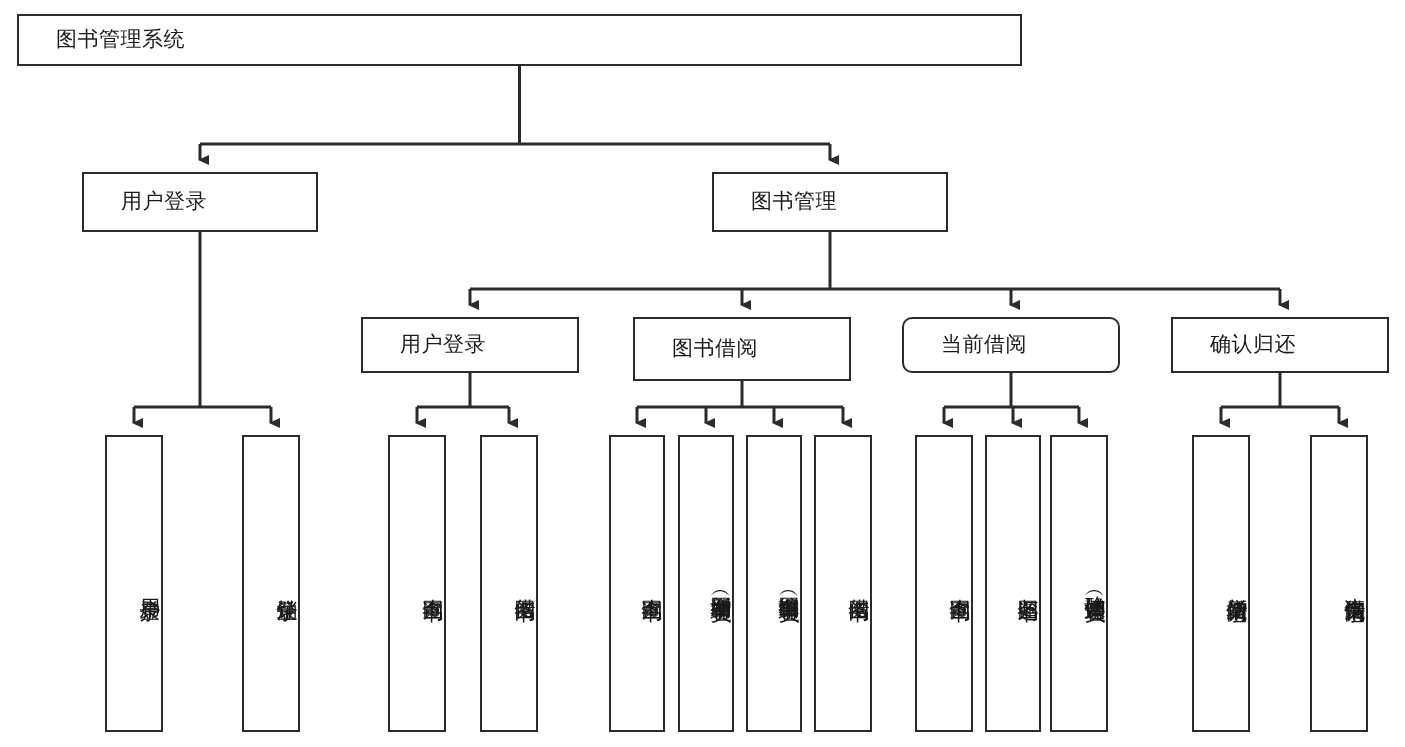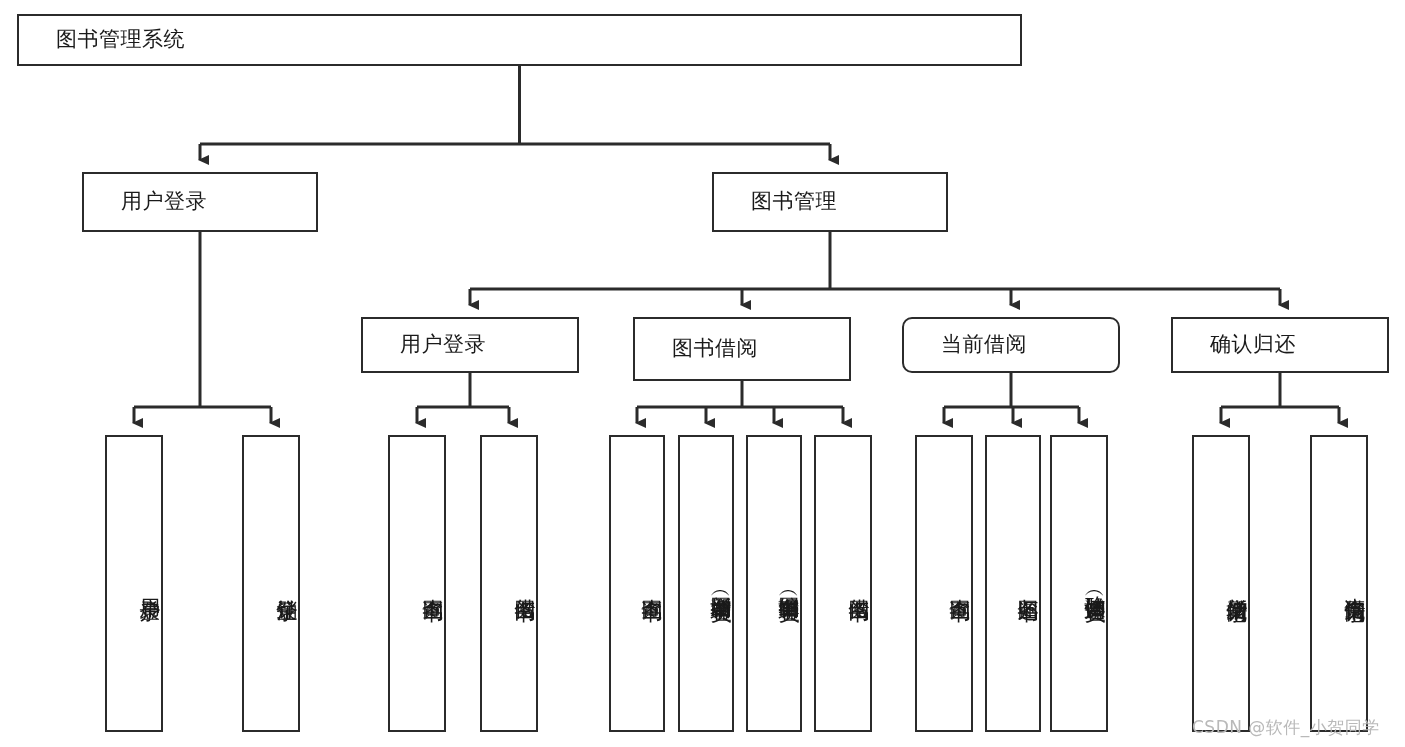--- a/index.html
+++ b/index.html
@@ -170,14 +170,13 @@
         <span class="vtext">确认归还（管理员）</span>
       </div>
       <div class="node node-v" style="left: 1192px; top: 435px; width: 58px; height: 297px;">
         <span class="vtext">新增借阅记录</span>
       </div>
       <div class="node node-v" style="left: 1310px; top: 435px; width: 58px; height: 297px;">
         <span class="vtext">查询借阅记录</span>
       </div>
     </div>
 
-  <div id="watermark" style="left: 1192px; top: 716px;">CSDN @软件_小贺同学</div>
 </div>
 
 </body></html>

